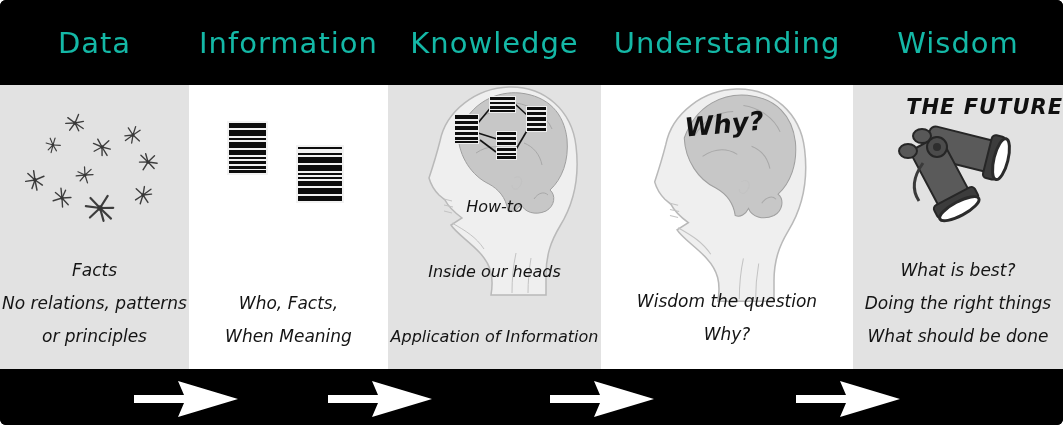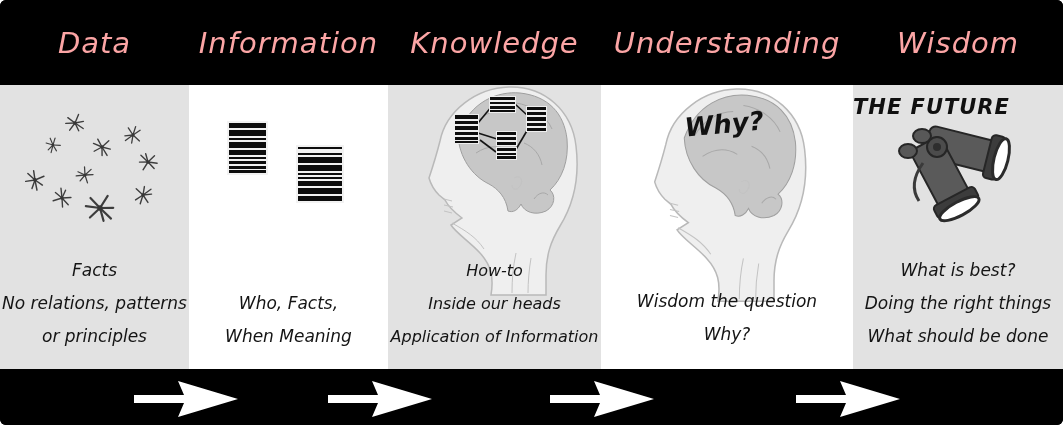--- a/index.html
+++ b/index.html
@@ -4,34 +4,34 @@
 <style>
   html,body{margin:0;padding:0;background:#ffffff;}
   .canvas{
     position:relative;width:1063px;height:425px;background:#000;
     overflow:hidden;border-radius:6px;
     font-family:"DejaVu Sans", sans-serif;
   }
   
   .header{position:absolute;top:0;left:0;width:1063px;height:85px;display:flex;background:#000;}
   .header-cell{display:flex;align-items:center;justify-content:center;}
-  .title{color:#fca5a5;font-style:italic;font-size:29px;letter-spacing:1px;}
+  .title{color:#14b8a6;font-size:29px;letter-spacing:1px;}
   
   .body{position:absolute;top:85px;left:0;width:1063px;height:284px;display:flex;}
   .col{position:relative;height:284px;overflow:hidden;}
   .col-gray{background:#e2e2e2;}
   .col-white{background:#ffffff;}
   .w1{width:189px}.w2{width:199px}.w3{width:213px}.w4{width:252px}.w5{width:210px}
   .art{position:absolute;top:0;left:0;}
   .caption{position:absolute;left:0;right:0;bottom:16px;text-align:center;color:#141414;}
   .cap-line{line-height:33px;font-size:17px;font-style:italic;white-space:nowrap;}
-  .cap-sm .cap-line{font-size:16px;}
+  .cap-sm .cap-line{font-size:16px;margin-top:32px;}
   .cap-two{bottom:18px;}
   .future-label{
-    position:absolute;top:10px;left:0;right:0;text-align:left;
+    position:absolute;top:10px;left:0;right:0;text-align:right;
     color:#101010;font-size:21px;font-weight:bold;font-style:italic;letter-spacing:1px;
   }
   
   .footer{position:absolute;top:369px;left:0;width:1063px;height:56px;background:#000;}
   .flow-arrow{position:absolute;top:10px;}
   .a1{left:134px}.a2{left:328px}.a3{left:550px}.a4{left:796px}
   .defs-svg{position:absolute;width:0;height:0;}
 </style>
 </head>
 <body>

